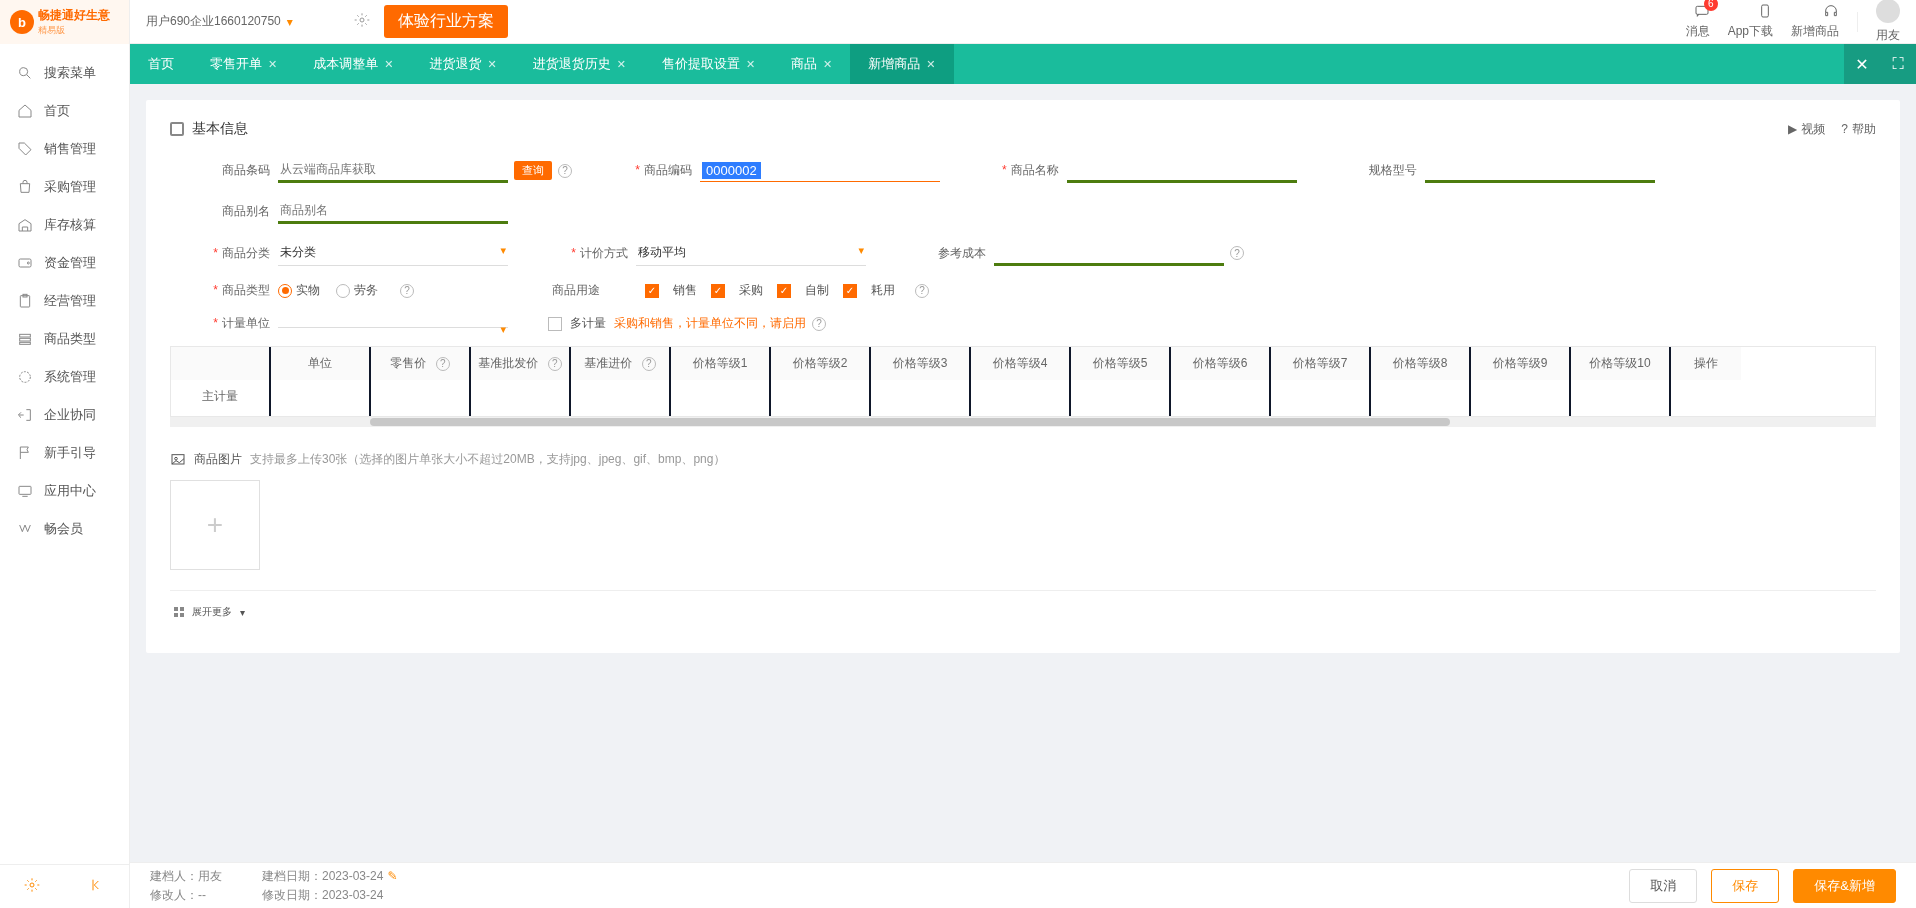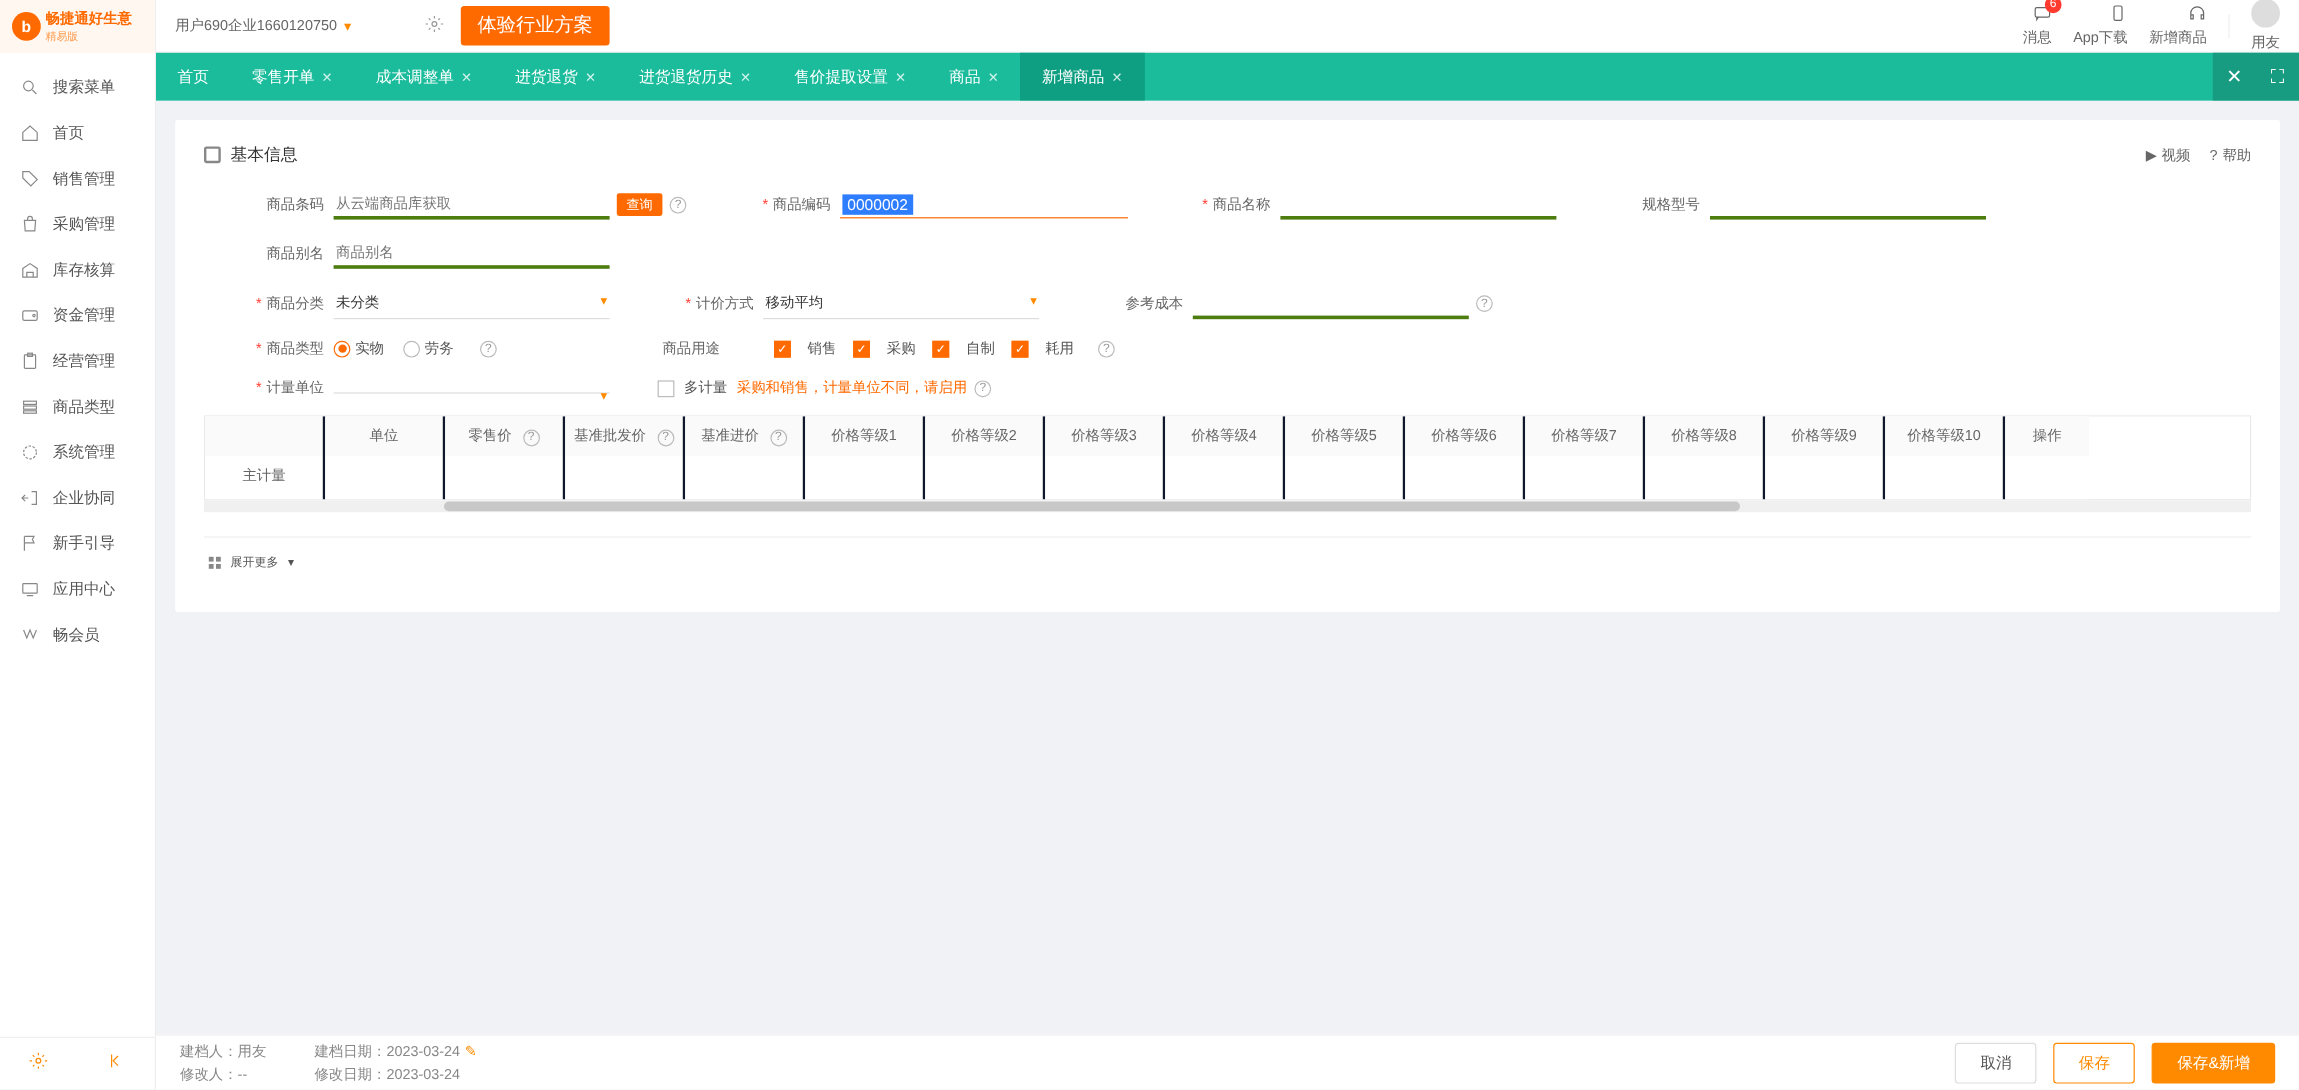--- a/index.html
+++ b/index.html
@@ -437,20 +437,32 @@
               <div class="td"></div>
               <div class="td"></div>
               <div class="td op"></div>
             </div>
           </div>
           <div class="hscroll">
               <div class="thumb"></div>
             </div>
         </div>
 
+        <div class="img-section">
+          <div class="img-label">
+            <svg viewBox="0 0 24 24">
+                <rect x="3" y="4" width="18" height="14"></rect>
+                <circle cx="9" cy="10" r="2"></circle>
+                <path d="M3 18l6-5 5 3 7-6"></path>
+              </svg>
+            <span>商品图片</span>
+            <span class="img-note">支持最多上传30张（选择的图片单张大小不超过20MB，支持jpg、jpeg、gif、bmp、png）</span>
+          </div>
+          <div class="img-add">+</div>
+        </div>
 
         <div class="expand">
           <span class="eicon">
               <span></span>
               <span></span>
               <span></span>
               <span></span>
             </span>
           <span>展开更多</span>
           <span>▾</span>

